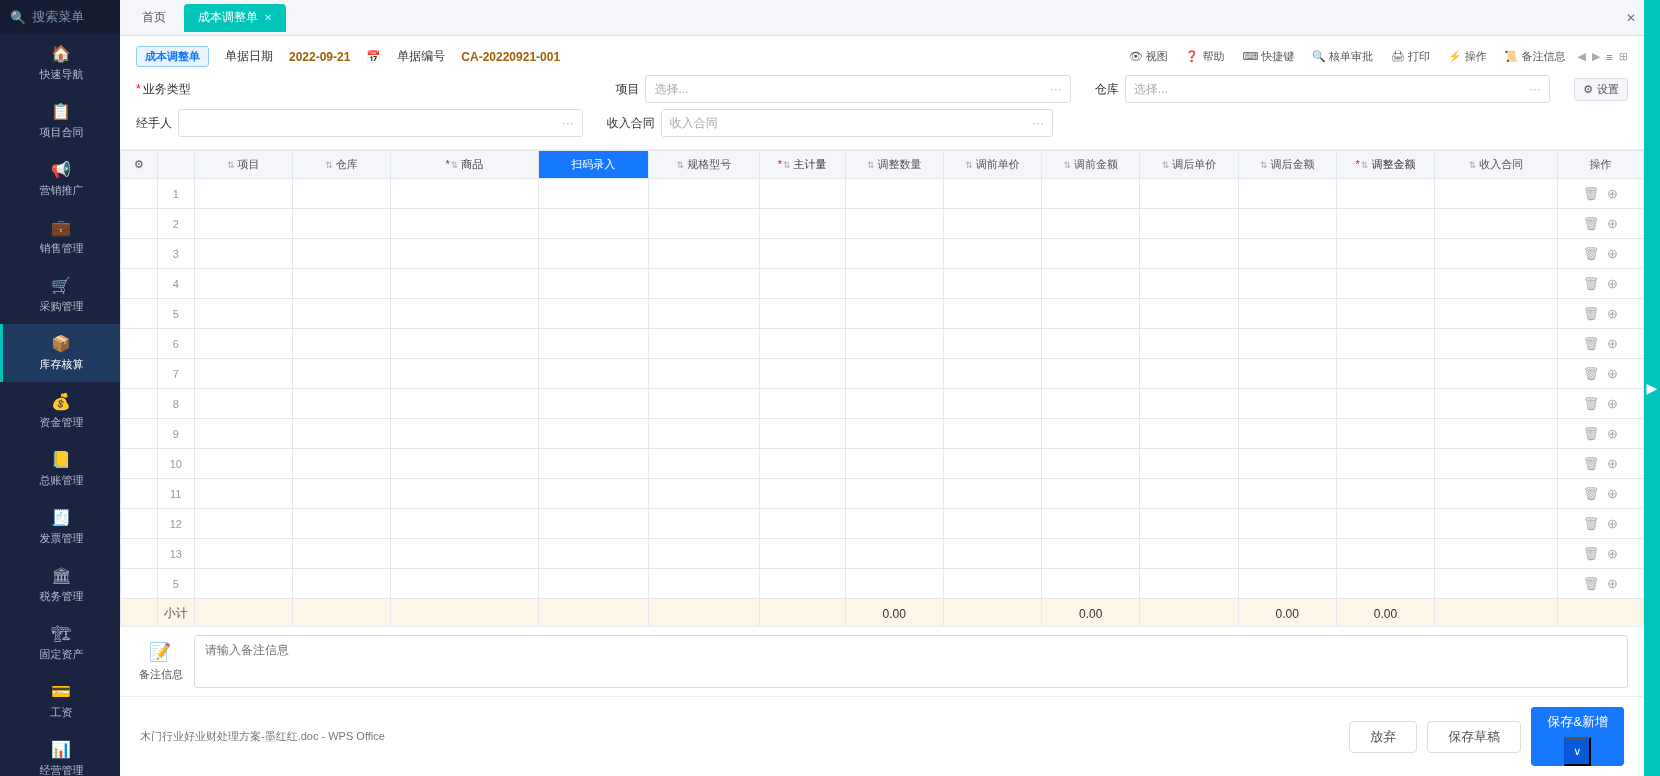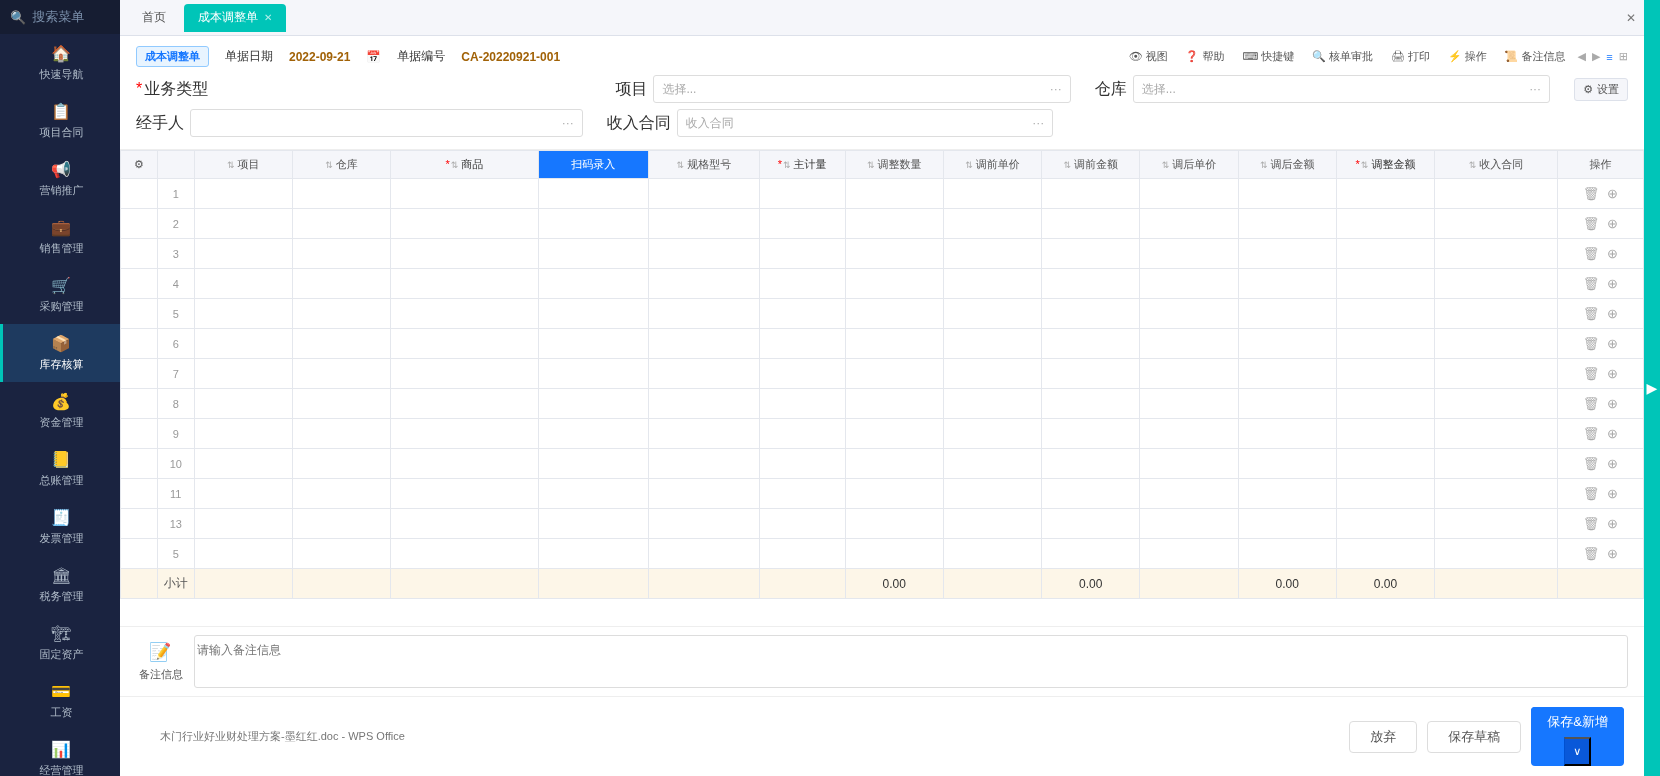--- a/index.html
+++ b/index.html
@@ -132,21 +132,21 @@
       margin-bottom: 6px;
     }
     .form-field {
       display: flex;
       align-items: center;
       gap: 6px;
       flex: 1;
     }
     .form-label {
       color: #333;
-      font-size: 16px;
+      font-size: 12px;
       white-space: nowrap;
     }
     .form-label.required::before {
       content: '*';
       color: #f00;
       margin-right: 2px;
     }
     .form-input {
       flex: 1;
       border: 1px solid #ddd;
@@ -263,38 +263,38 @@
       font-size: 11px;
       gap: 4px;
       width: 50px;
       flex-shrink: 0;
     }
     .notes-icon { font-size: 18px; color: #1677ff; }
     .notes-input {
       flex: 1;
       border: 1px solid #ddd;
       border-radius: 3px;
-      padding: 6px 2px;
+      padding: 6px 10px;
       font-size: 12px;
       color: #6d28d9;
       resize: none;
       font-family: inherit;
     }
 
     
     .footer {
       display: flex;
       align-items: center;
       justify-content: flex-end;
       gap: 10px;
       padding: 10px 20px;
       background: #fff;
       border-top: 1px solid #eee;
     }
-    .footer-left { margin-right: auto; color: #777; font-size: 11px; margin-left: 20px; }
+    .footer-left { margin-right: auto; color: #777; font-size: 11px; }
     .btn {
       padding: 6px 20px;
       border-radius: 4px;
       font-size: 13px;
       cursor: pointer;
       border: 1px solid #ddd;
       background: #fff;
       color: #555;
     }
     .btn-split {
@@ -759,20 +759,41 @@
     <td></td>
     <td></td>
     <td></td>
     <td class="actions">
       <span class="action-icon">🗑</span>
       <span class="action-icon">⊕</span>
     </td>
   </tr>
           <tr>
     <td class="row-num"></td>
+    <td class="row-num">12</td>
+    <td></td>
+    <td></td>
+    <td></td>
+    <td></td>
+    <td></td>
+    <td></td>
+    <td></td>
+    <td></td>
+    <td></td>
+    <td></td>
+    <td></td>
+    <td></td>
+    <td></td>
+    <td class="actions">
+      <span class="action-icon">🗑</span>
+      <span class="action-icon">⊕</span>
+    </td>
+  </tr>
+          <tr>
+    <td class="row-num"></td>
     <td class="row-num">13</td>
     <td></td>
     <td></td>
     <td></td>
     <td></td>
     <td></td>
     <td></td>
     <td></td>
     <td></td>
     <td></td>

